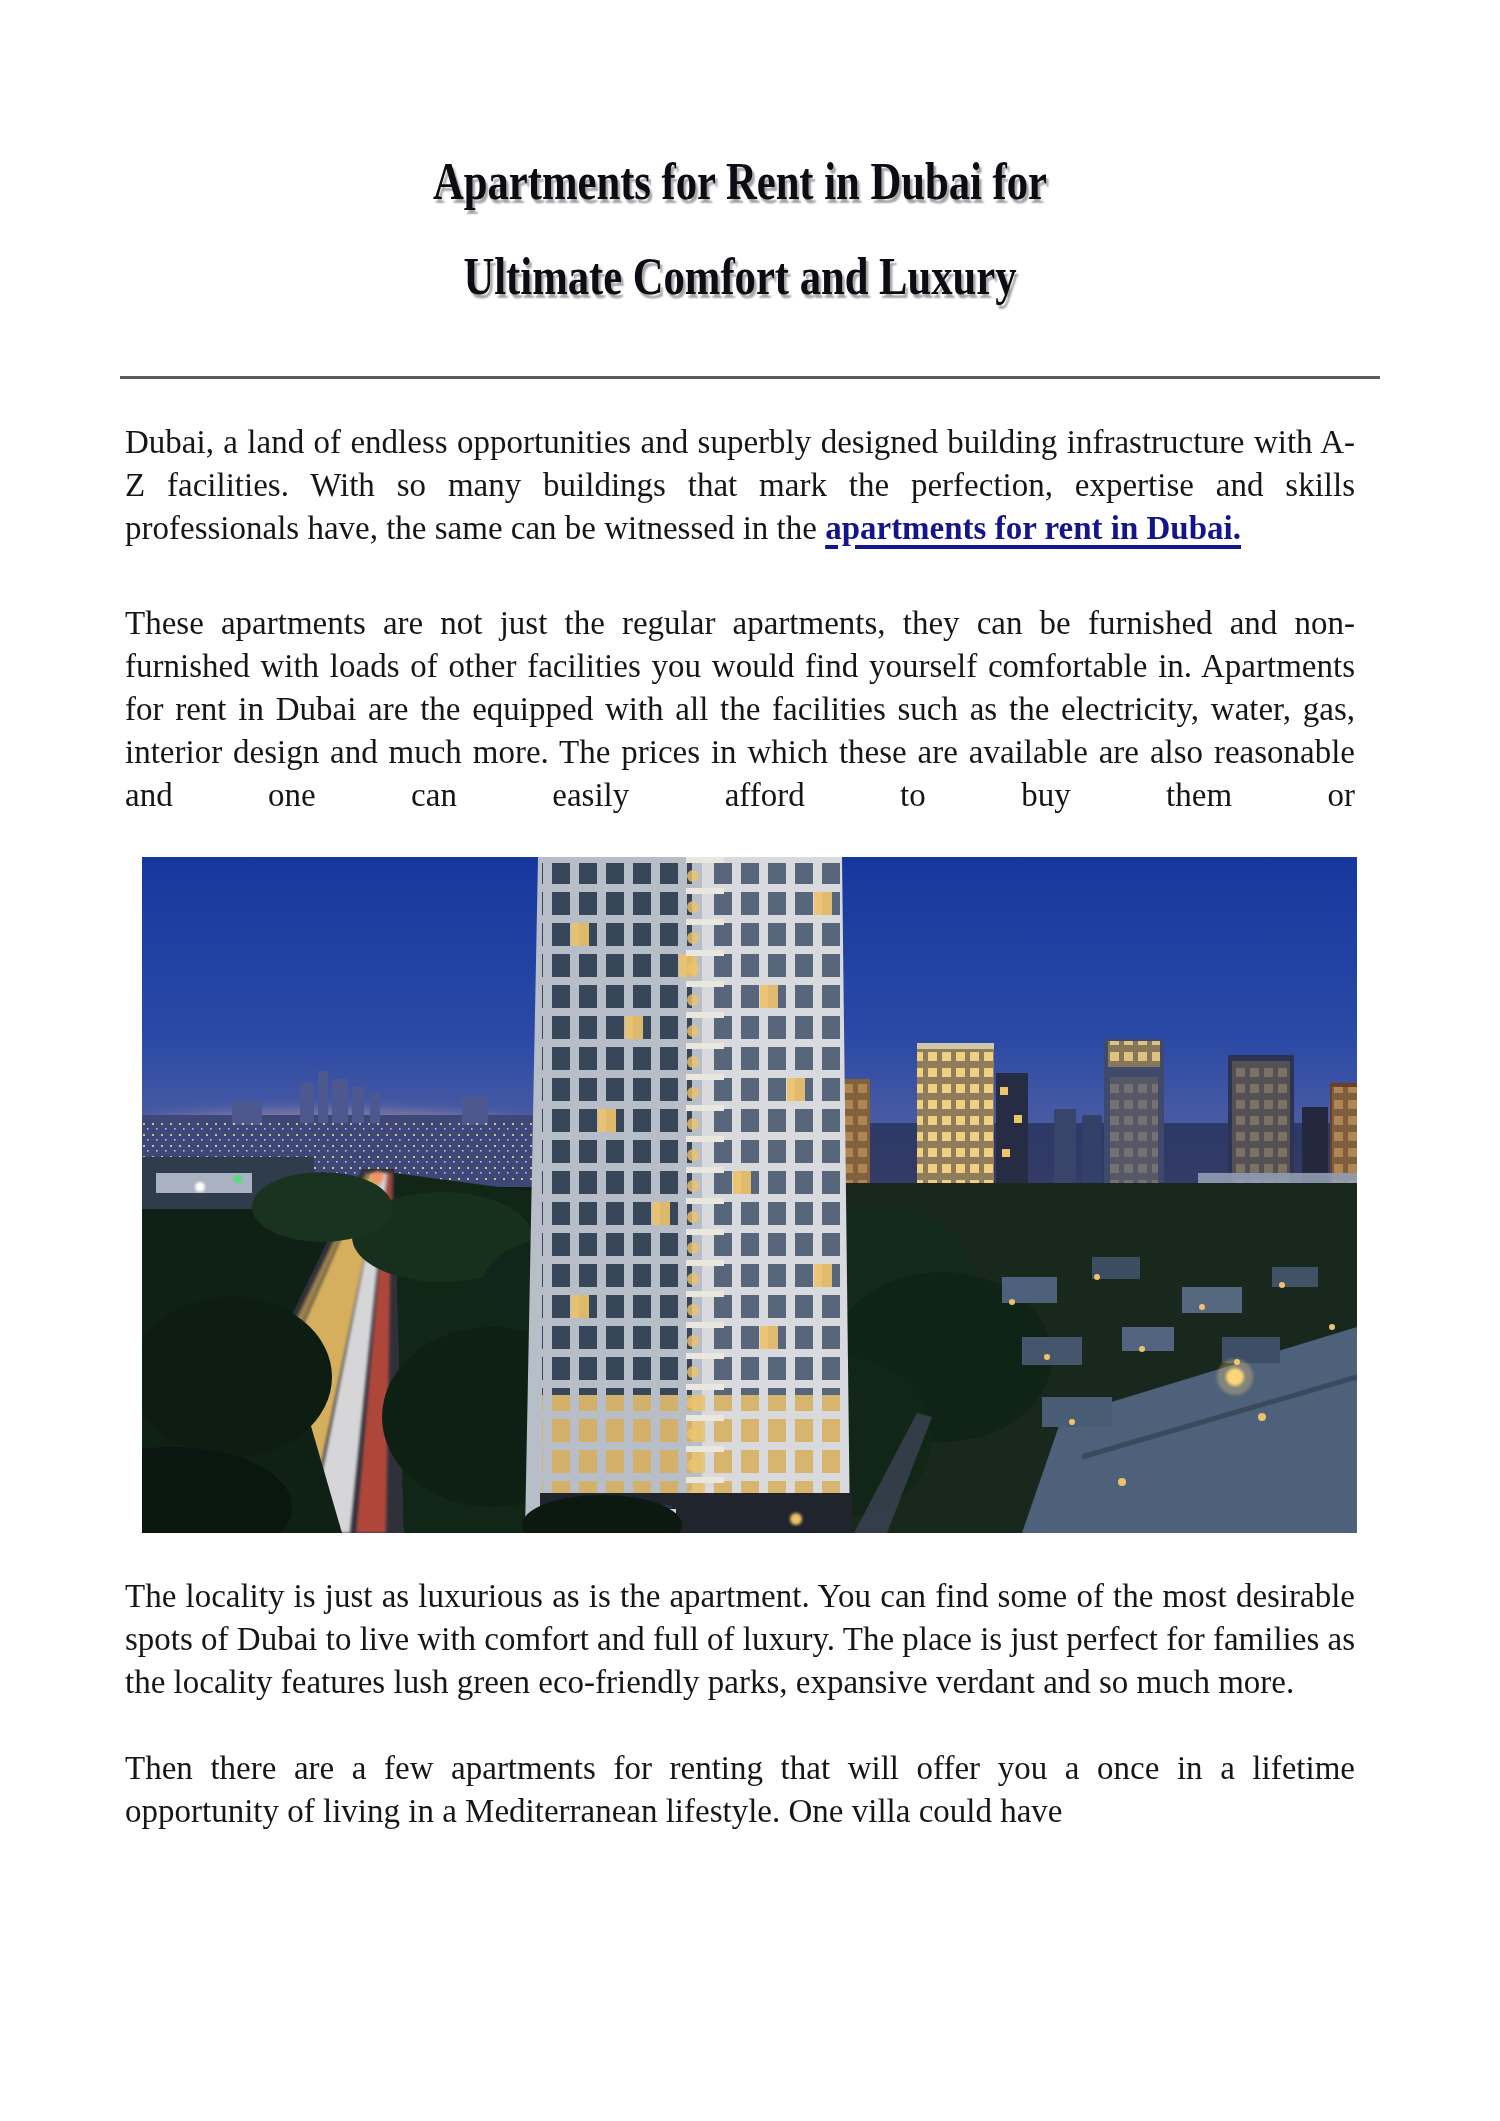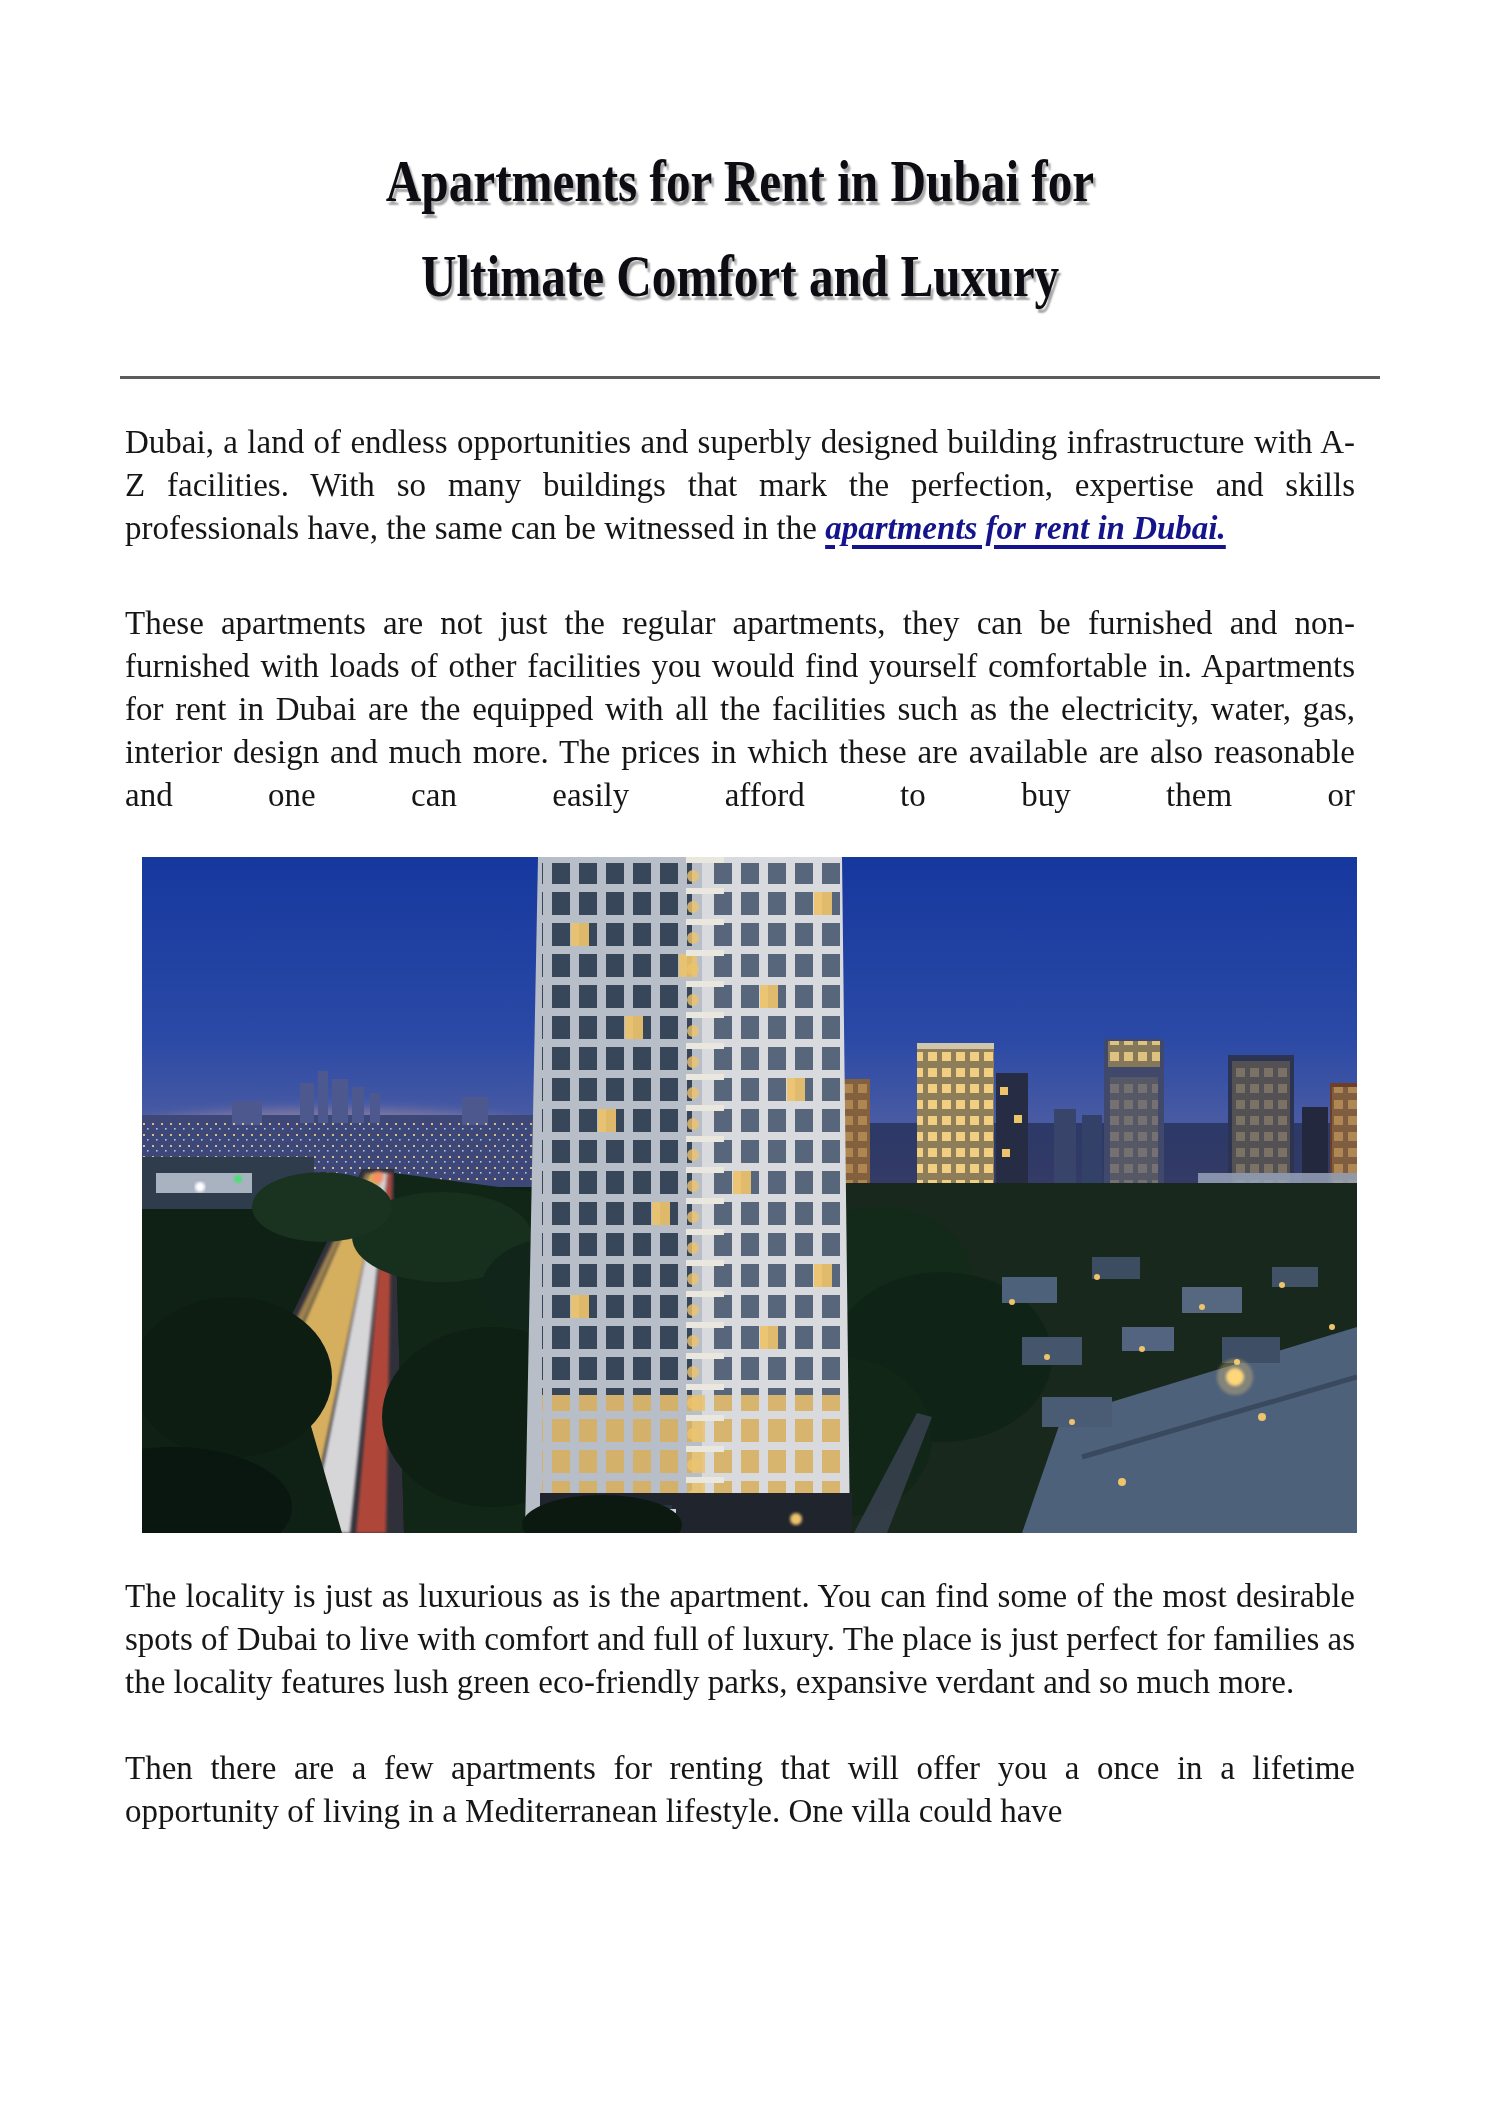--- a/index.html
+++ b/index.html
@@ -3,37 +3,37 @@
 <meta charset="utf-8">
 <style>
   html,body{margin:0;padding:0;}
   body{
     width:1500px;height:2121px;background:#ffffff;overflow:hidden;position:relative;
     font-family:"Liberation Serif", serif;color:#161616;
   }
   .content{margin-left:125px;width:1230px;}
   h1{
     margin:0;padding-top:134px;text-align:center;
-    font-size:60px;line-height:95px;font-weight:bold;color:#0c0c12;
+    font-size:52px;line-height:95px;font-weight:bold;color:#0c0c12;
   }
   .title-scale{
     display:block;transform:scaleX(0.82);transform-origin:50% 50%;
     text-shadow:3px 4px 2px #a6a6a6;
   }
   .divider{height:3px;background:#5c5c5c;width:1260px;margin:52px 0 0 -5px;}
   p.body{
     font-size:33px;line-height:43px;margin:42px 0 0 0;
     text-align:justify;text-justify:inter-word;
   }
   #p2{margin-top:52px;text-align-last:justify;}
   p.cont{margin-top:10px;text-align:left;}
   #p4{margin-top:43px;}
   a.doc-link{
     color:var(--linkColor,#14148c);font-weight:bold;cursor:pointer;
-    text-decoration:underline;text-decoration-thickness:4px;text-underline-offset:6px;font-style:italic;
+    text-decoration:underline;text-decoration-thickness:4px;text-underline-offset:6px;
   }
   figure.photo{margin:40px 0 0 17px;width:1215px;height:676px;padding:0;}
   figure.photo svg{display:block;}
 </style>
 </head>
 <body>
 
 <main class="content">
 
   <h1>

